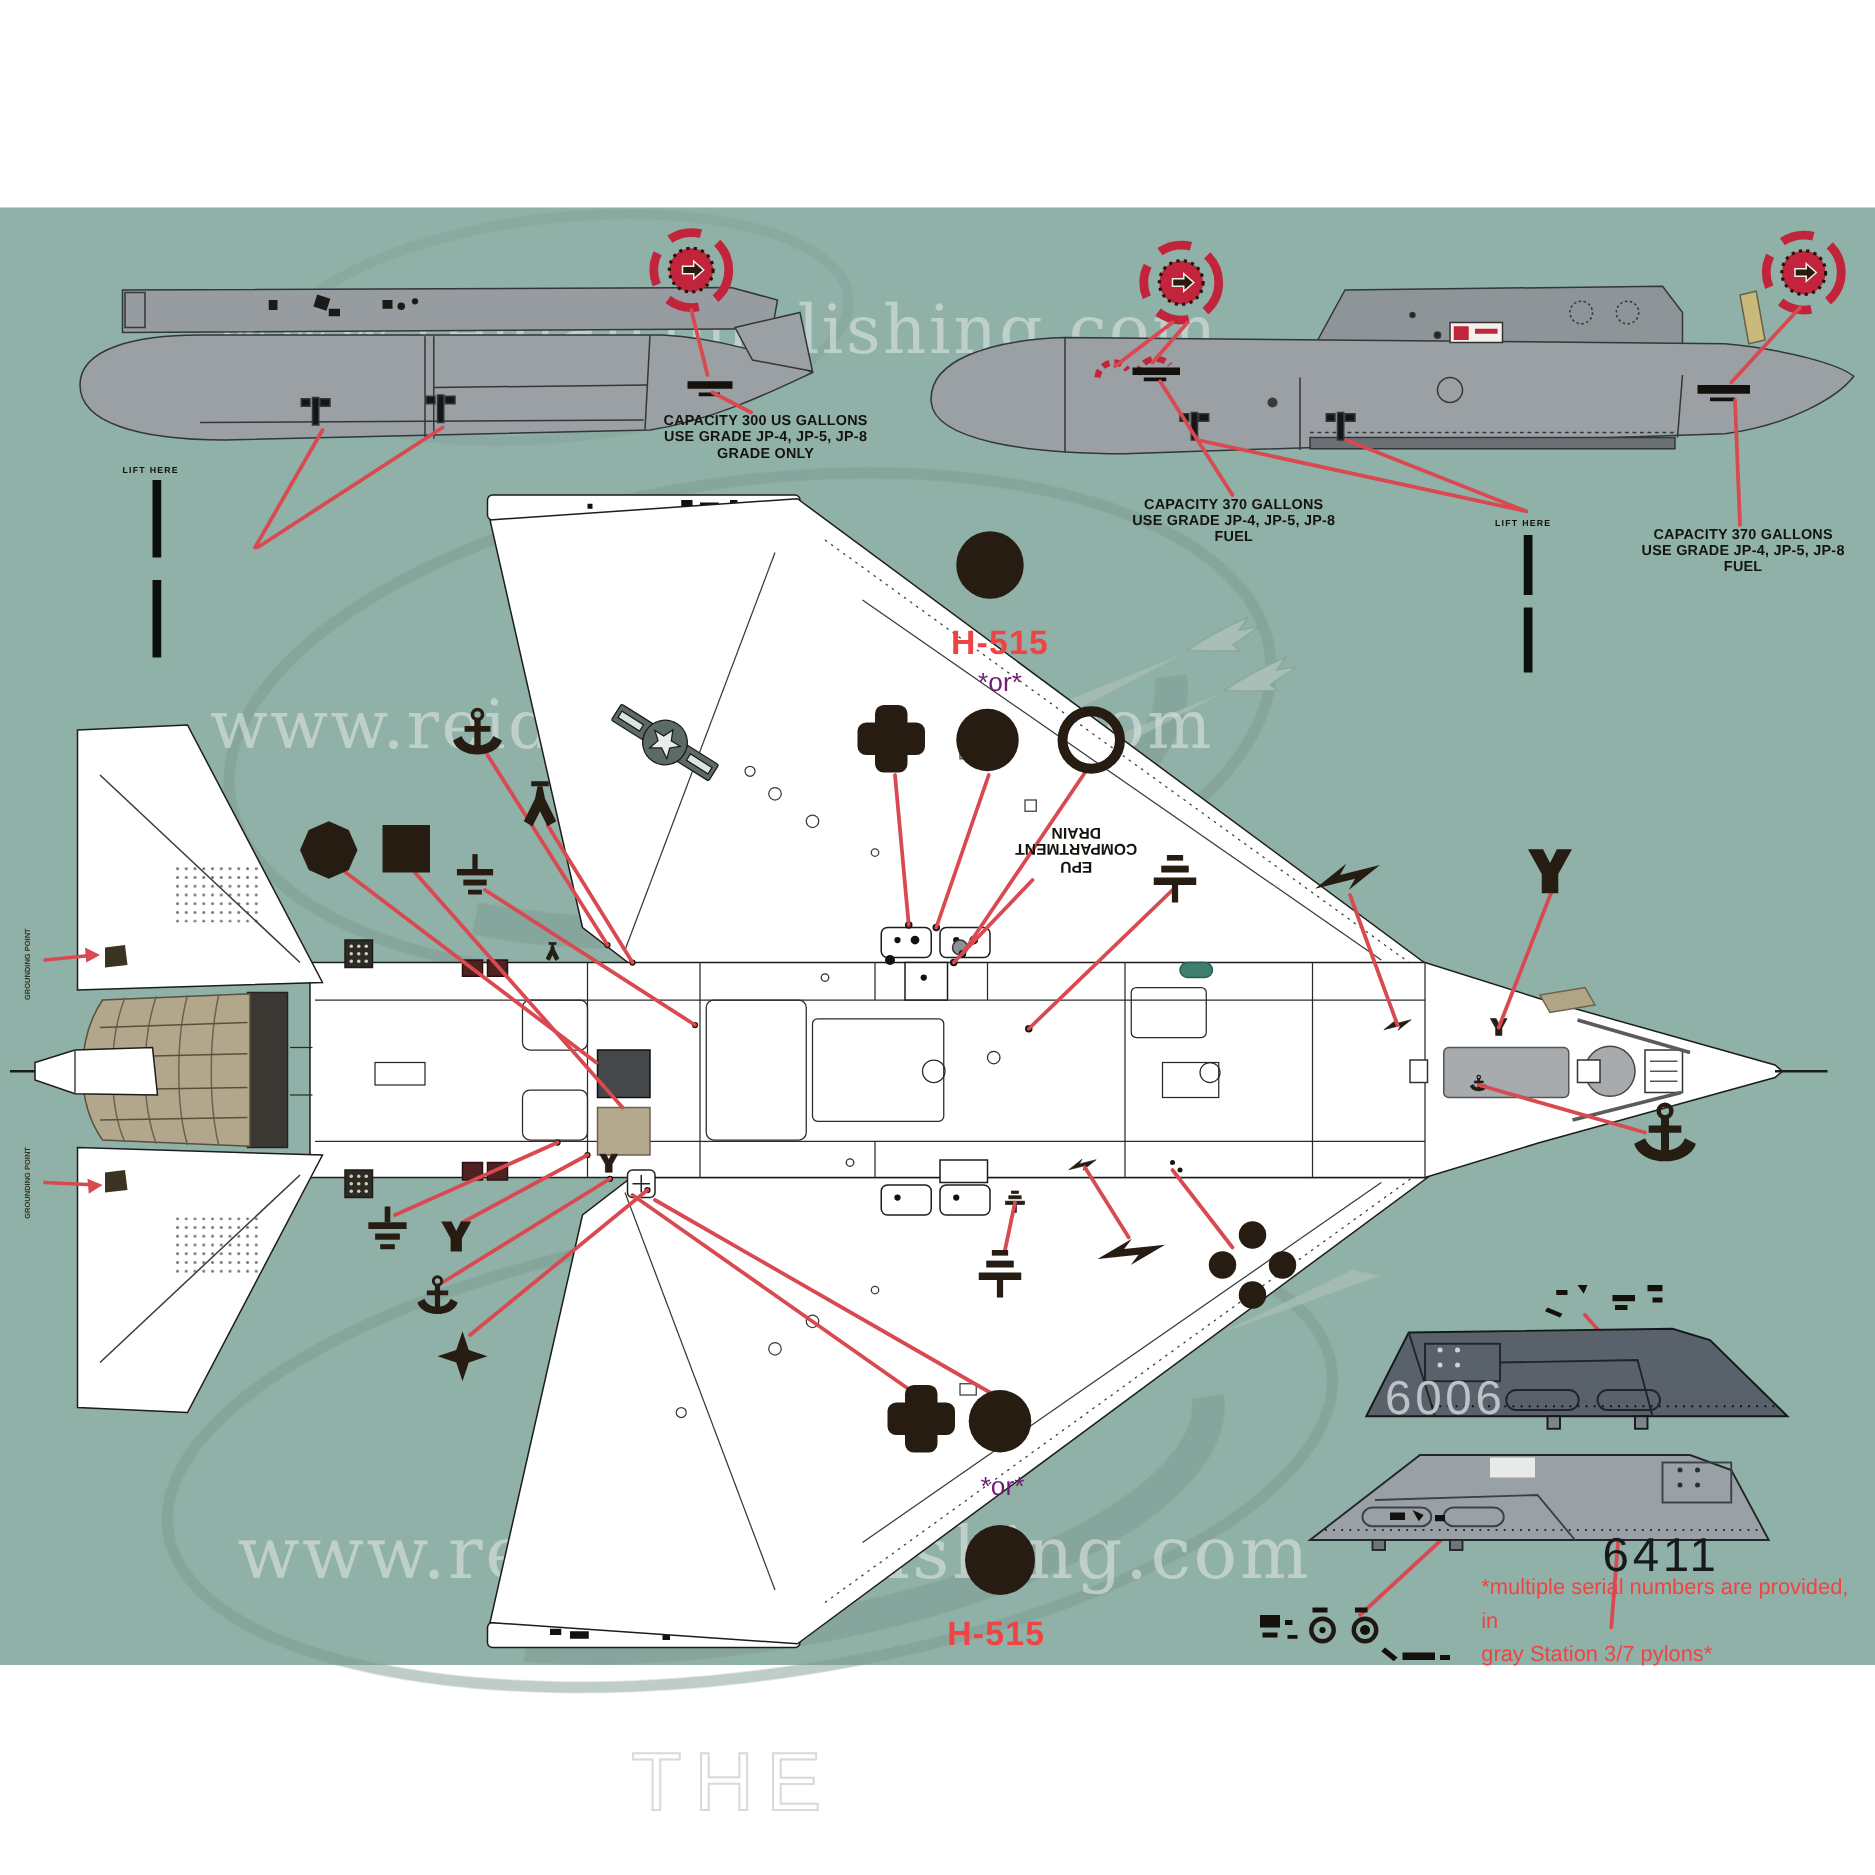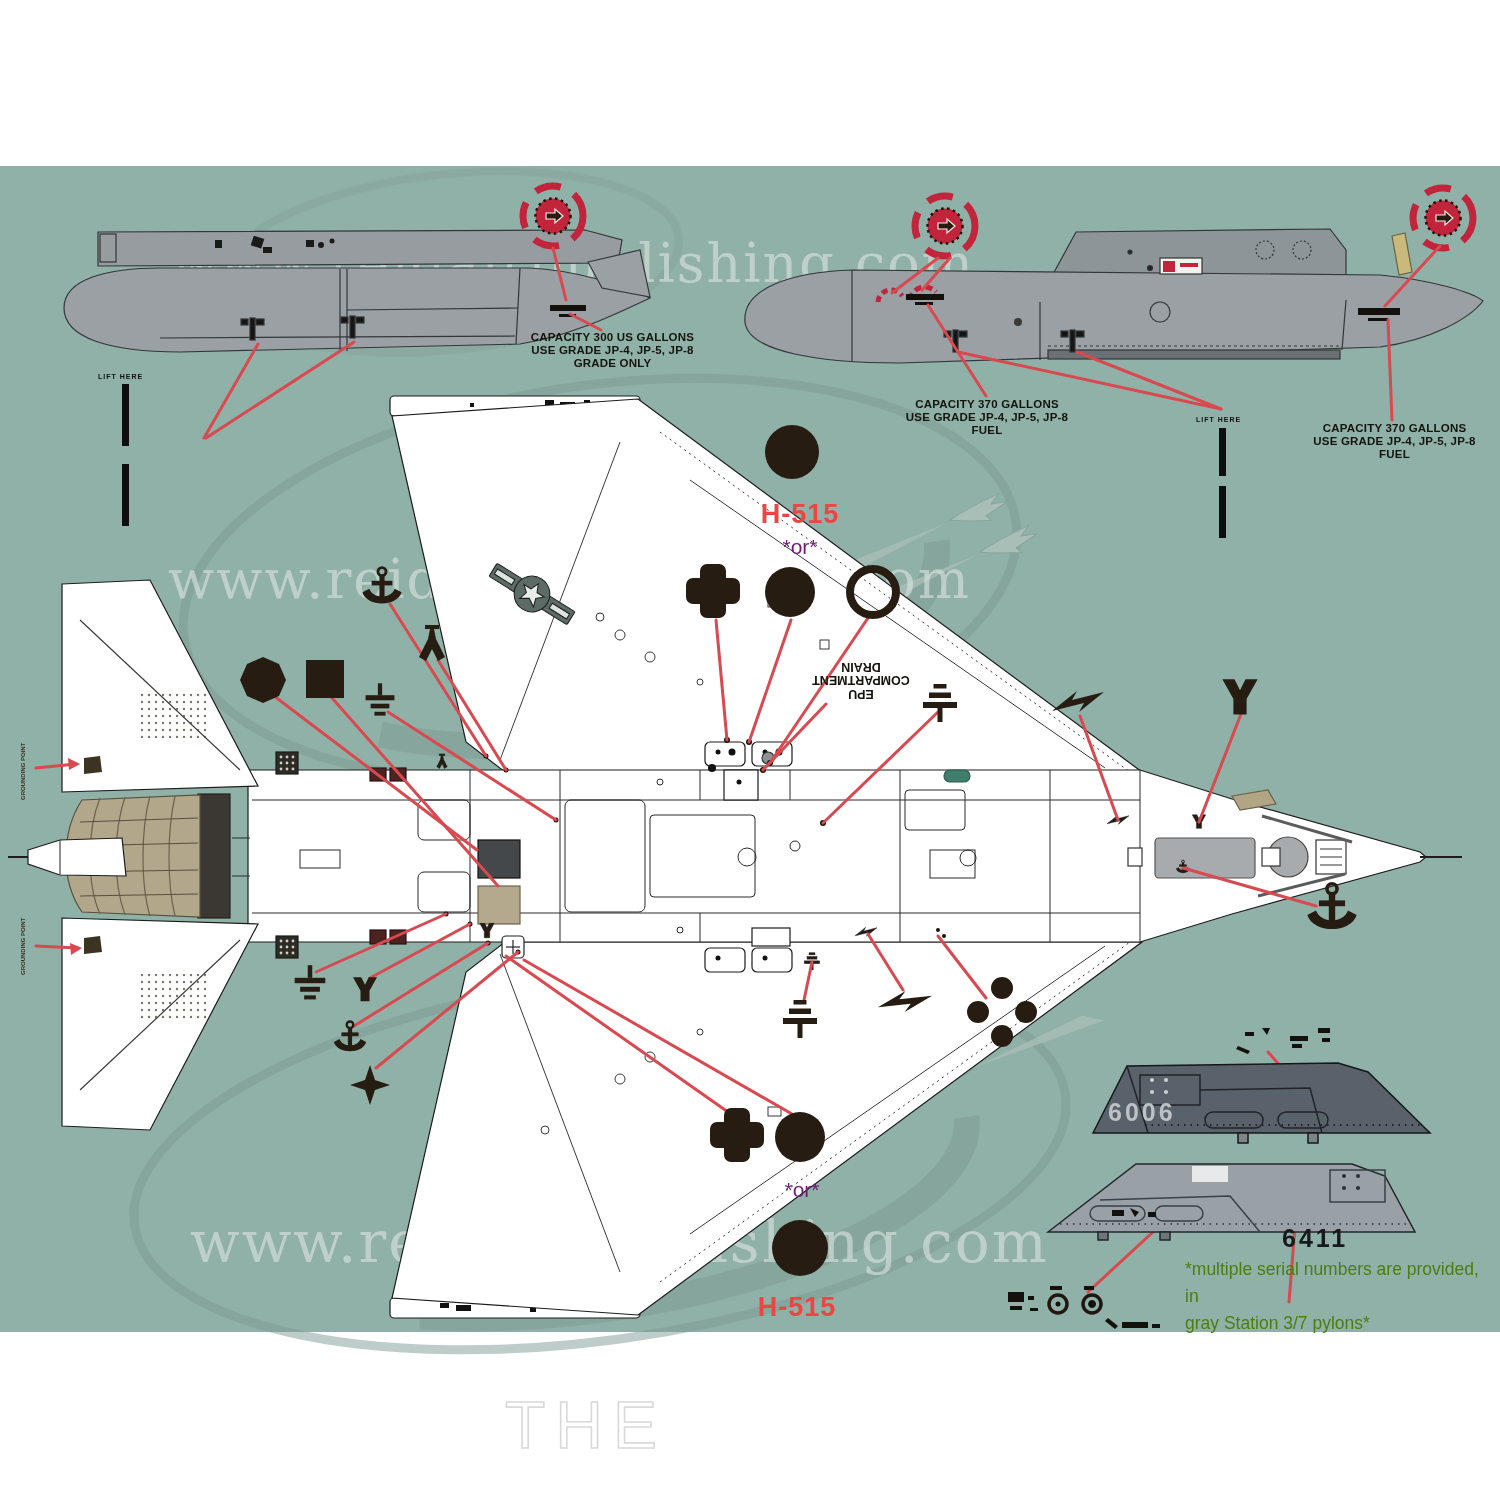--- a/index.html
+++ b/index.html
@@ -9,22 +9,22 @@
   #green-panel{left:0;top:166px;width:1500px;height:1166px;background:#90b1a7;}
   .wm-url{font-family:"DejaVu Serif",serif;color:rgba(219,228,224,0.62);letter-spacing:2px;
           white-space:nowrap;pointer-events:none;}
   .cap-note{font-size:11.5px;font-weight:bold;color:#14140f;text-align:center;line-height:13px;
             letter-spacing:0.2px;}
   .h515{font-size:27px;font-weight:bold;color:#ef4444;text-align:center;letter-spacing:1px;}
   .orlbl{font-size:21px;color:#701a75;text-align:center;}
   .epu{font-size:12.5px;font-weight:bold;color:#14120c;text-align:center;line-height:13.5px;
        transform:rotate(180deg);}
   .lift{font-size:7px;font-weight:bold;color:#101010;letter-spacing:1px;white-space:nowrap;}
-  .serial{font-size:25px;font-weight:bold;letter-spacing:3px;font-stretch:condensed;}
-  .footnote{font-size:17.5px;color:#4d7c0f;line-height:27px;}
+  .serial{font-size:38px;font-weight:normal;letter-spacing:3px;font-stretch:condensed;}
+  .footnote{font-size:17.5px;color:#ef4444;line-height:27px;}
   .stablbl{font-size:6px;font-weight:bold;color:#3a3322;transform:rotate(-90deg);
            transform-origin:left top;white-space:nowrap;}
   .brand{display:flex;align-items:flex-start;color:#ffffff;-webkit-text-stroke:1.6px #d9d9d9;
          font-weight:normal;letter-spacing:10px;line-height:1;}
   .brand .b-sm{font-size:66px;}
   .brand .b-lg{font-size:102px;}
   svg{display:block;}
 </style>
 </head>
 <body>

